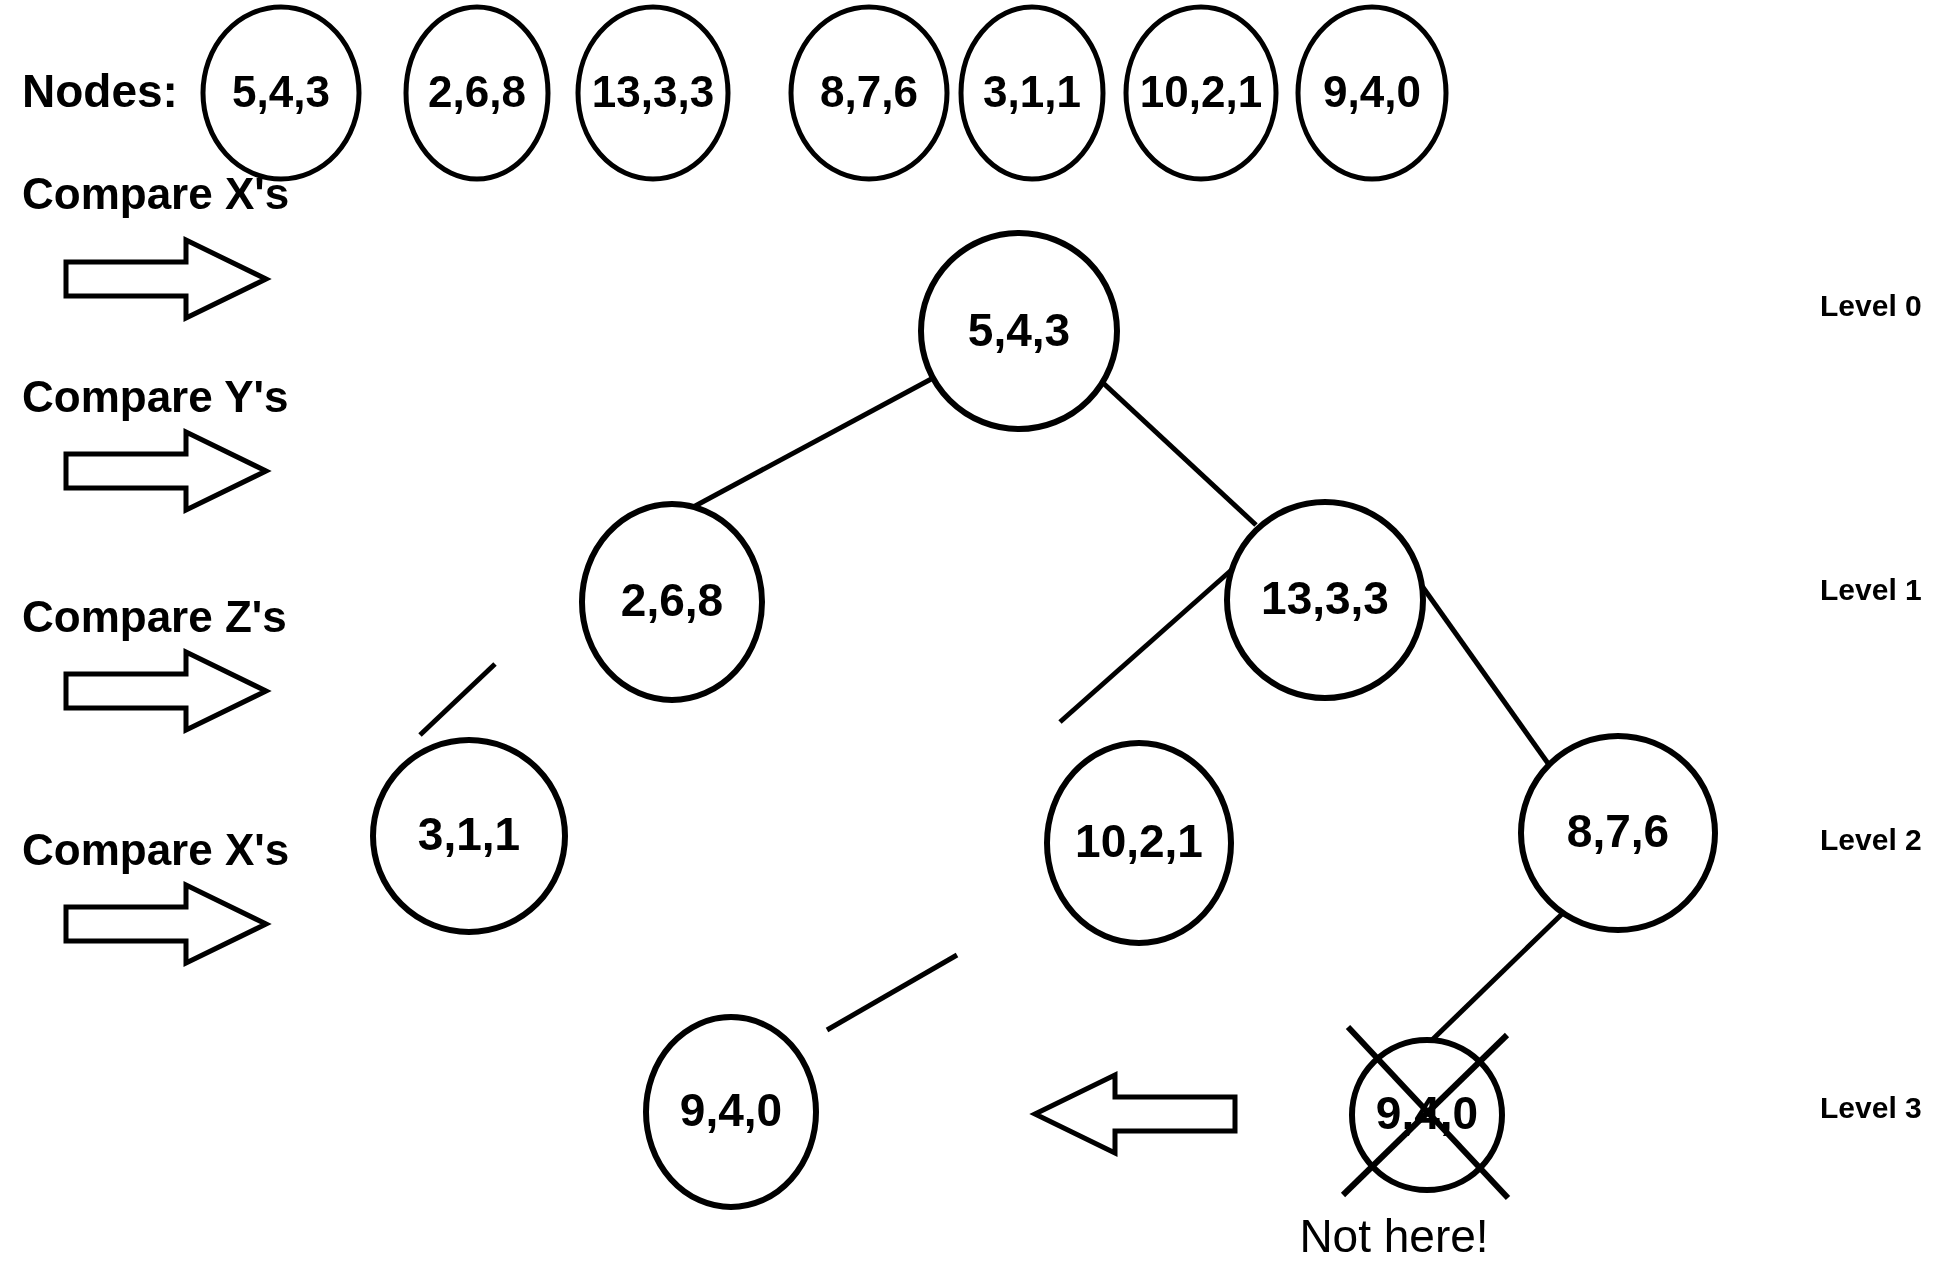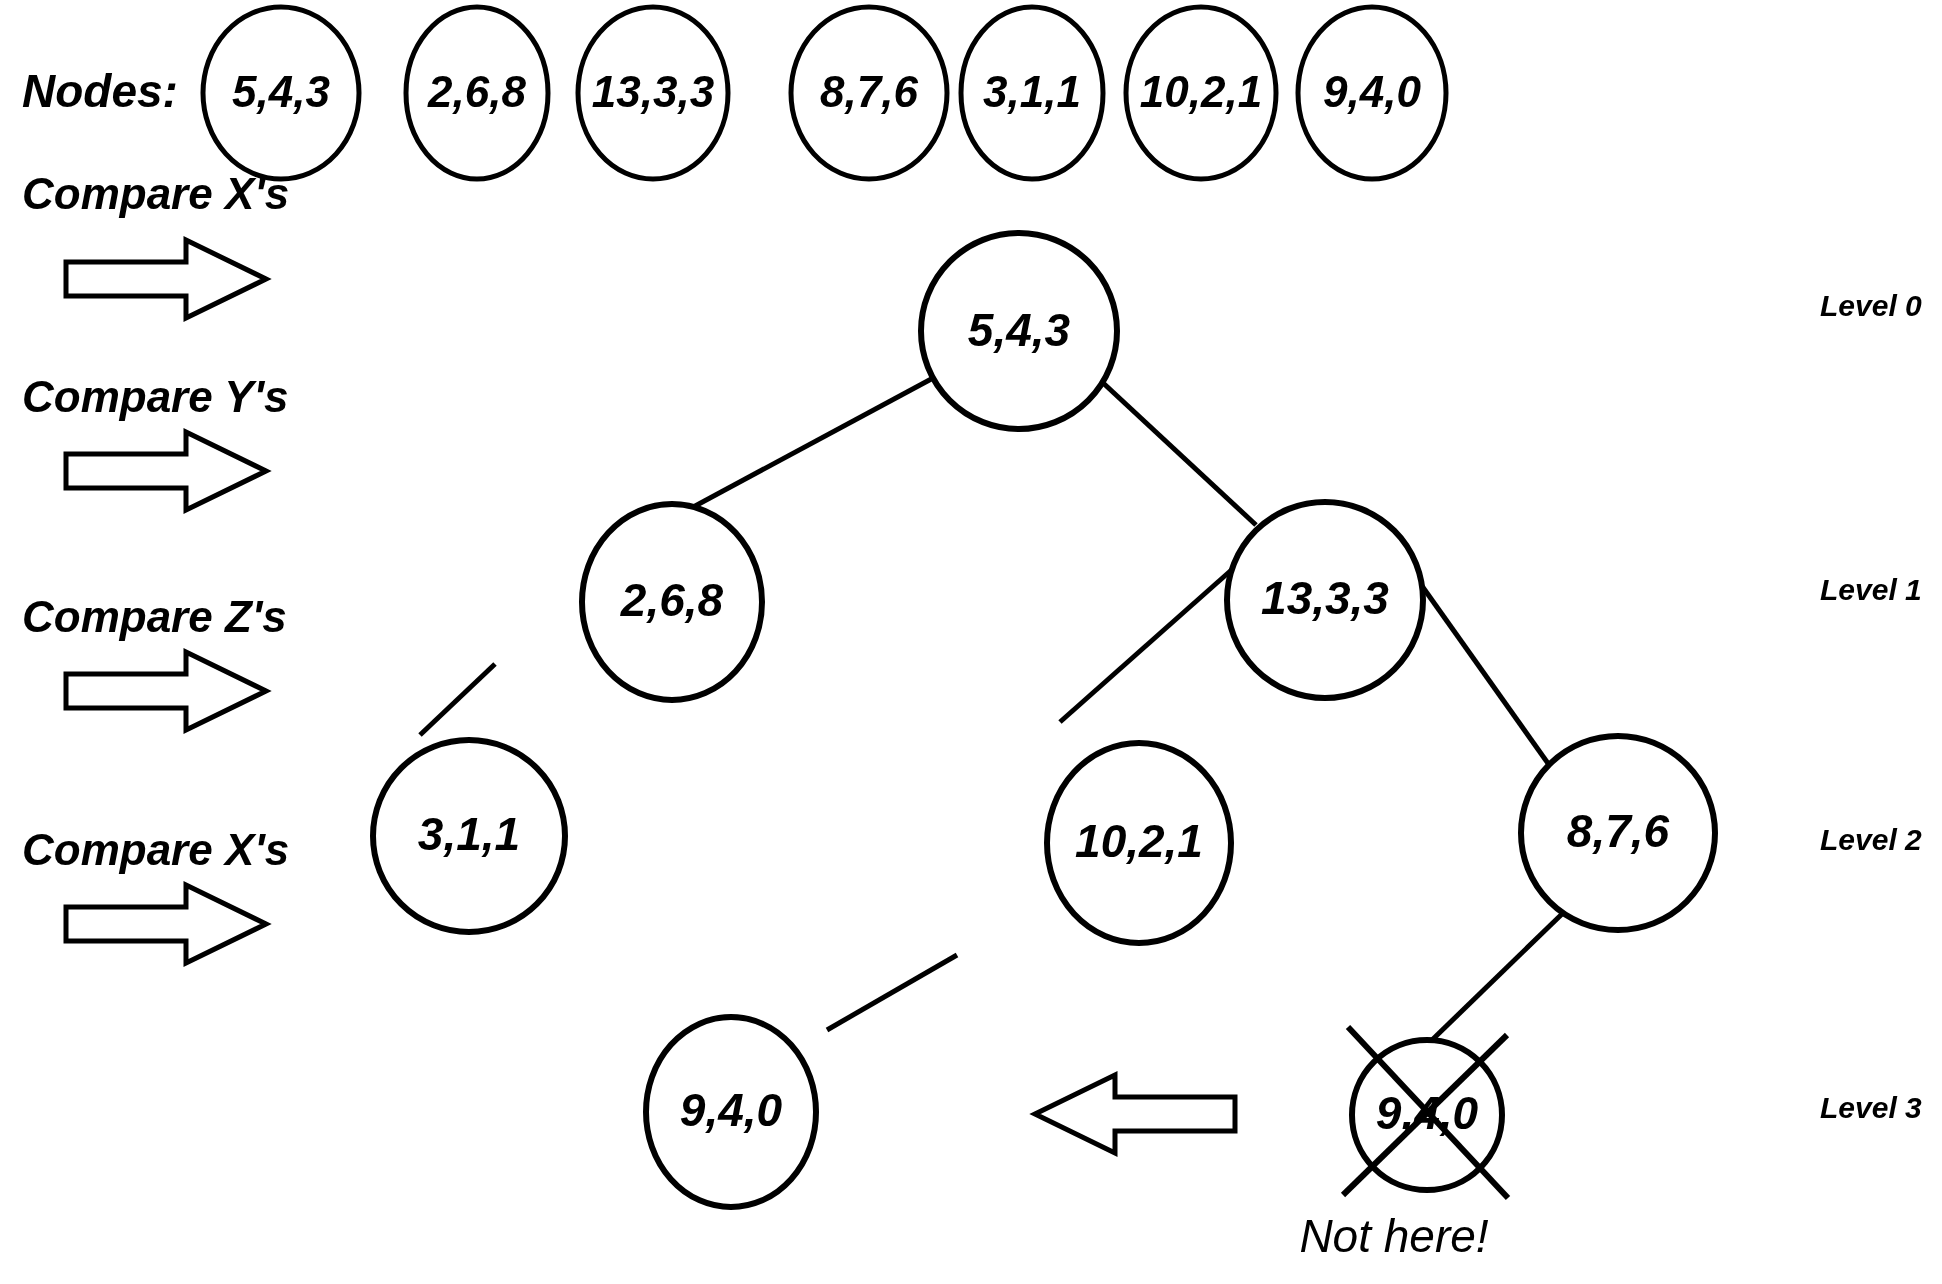--- a/index.html
+++ b/index.html
@@ -10,21 +10,20 @@
   }
   body {
     font-family: "Liberation Sans", sans-serif;
   }
   #stage {
     position: relative;
     width: 1942px;
     height: 1284px;
     background: #ffffff;
     overflow: hidden;
-    font-style: italic;
   }
   #canvas {
     position: absolute;
     left: 0;
     top: 0;
     width: 1942px;
     height: 1284px;
   }
   .node-text {
     font-family: "Liberation Sans", sans-serif;

